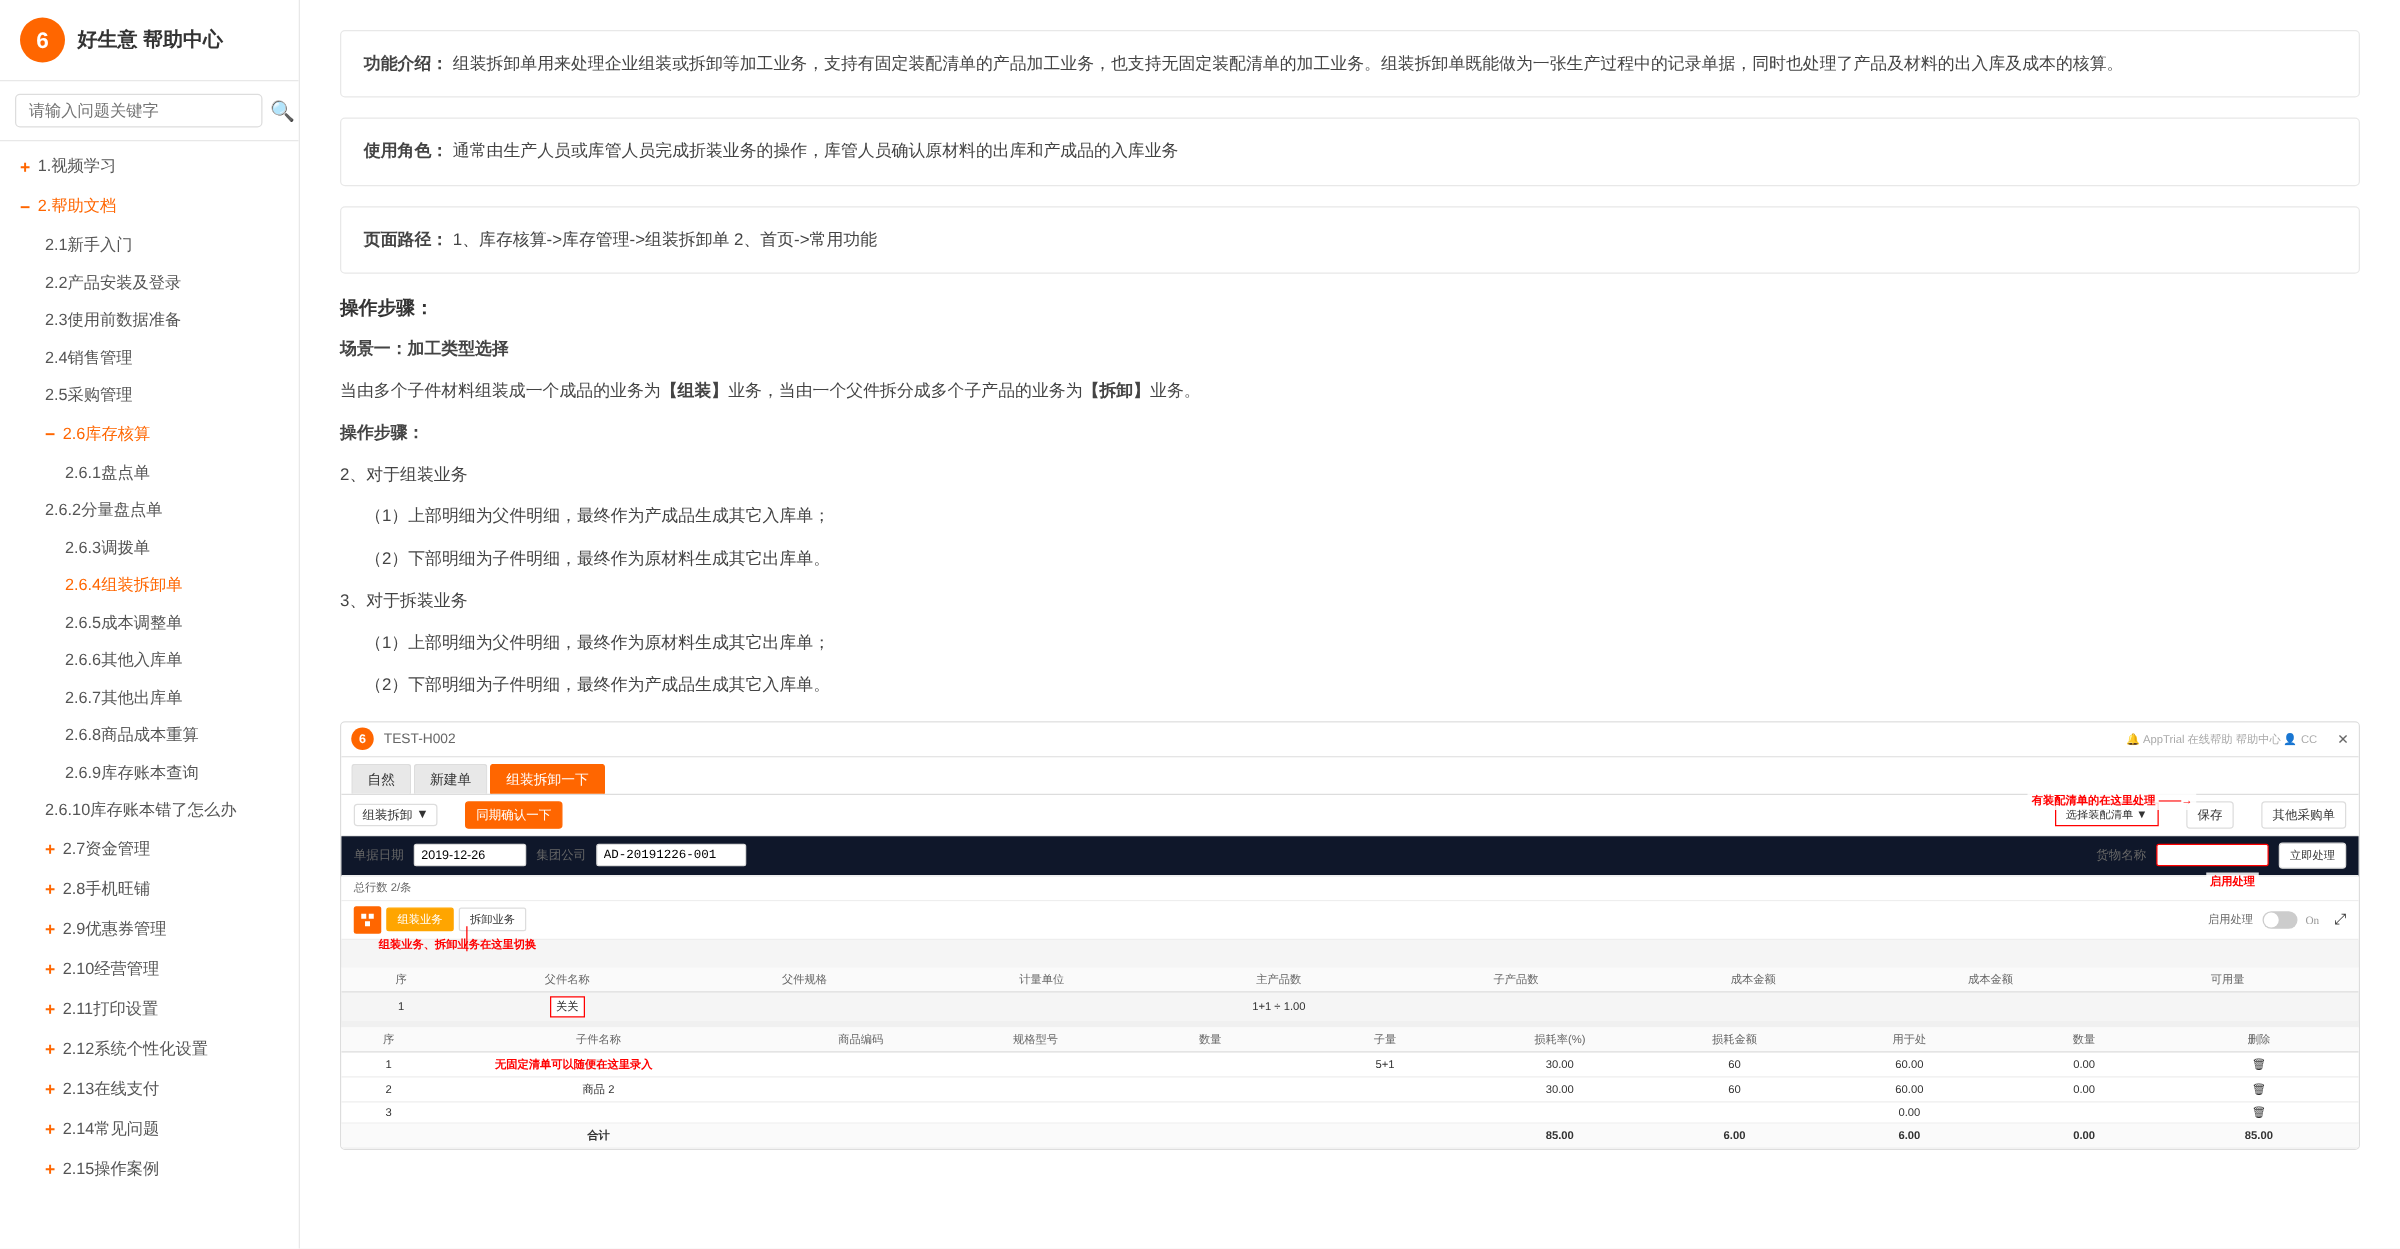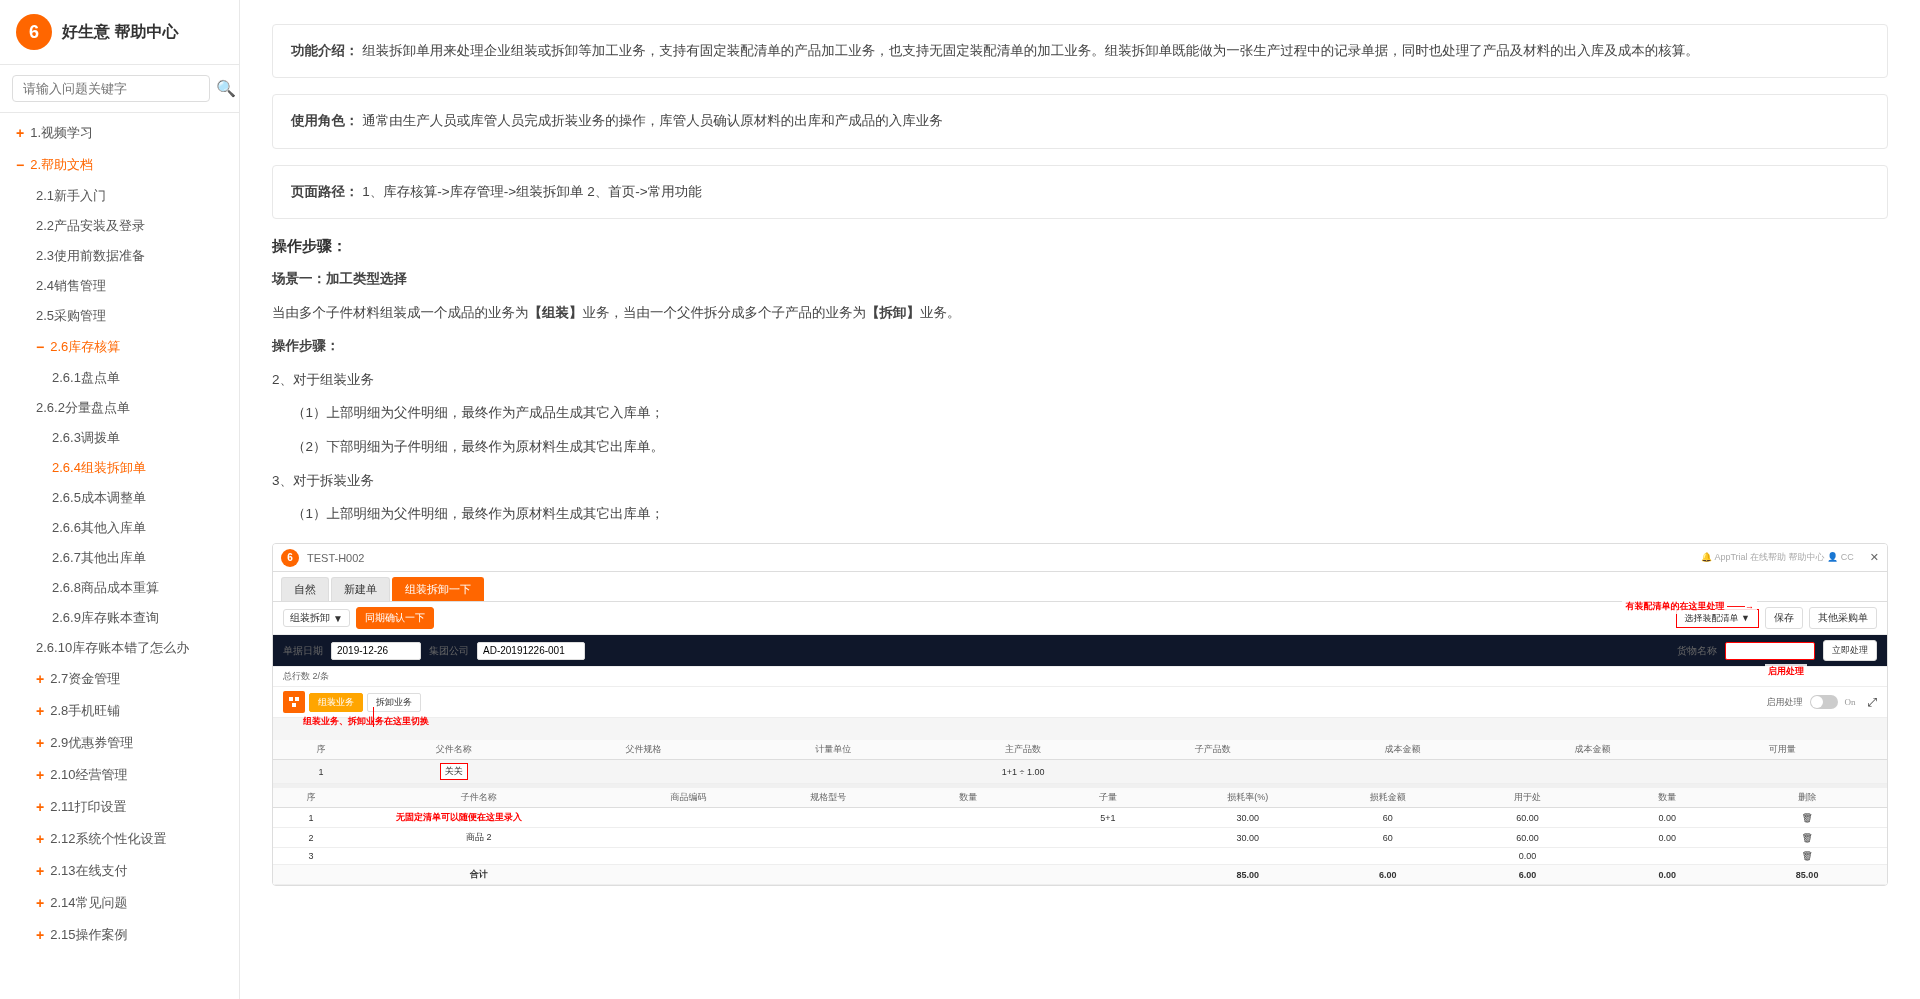--- a/index.html
+++ b/index.html
@@ -238,21 +238,21 @@
       background: #f60;
       color: #fff;
       border-color: #f60;
     }
 
     .mock-toolbar {
       background: #fff;
       padding: 5px 10px;
       display: flex;
       align-items: center;
-      gap: 6px;
+      gap: 22px;
       border-bottom: 1px solid #eee;
     }
 
     .mock-btn {
       padding: 3px 8px;
       font-size: 10px;
       border: 1px solid #ddd;
       border-radius: 3px;
       background: #fff;
       cursor: pointer;
@@ -447,20 +447,21 @@
     <div class="content-text">
       当由多个子件材料组装成一个成品的业务为<span class="bold">【组装】</span>业务，当由一个父件拆分成多个子产品的业务为<span class="bold">【拆卸】</span>业务。
     </div>
 
     <div class="content-text bold">操作步骤：</div>
     <div class="content-text">2、对于组装业务</div>
     <div class="content-text indent-1">（1）上部明细为父件明细，最终作为产成品生成其它入库单；</div>
     <div class="content-text indent-1">（2）下部明细为子件明细，最终作为原材料生成其它出库单。</div>
     <div class="content-text">3、对于拆装业务</div>
     <div class="content-text indent-1">（1）上部明细为父件明细，最终作为原材料生成其它出库单；</div>
+    <div class="content-text indent-1">（2）下部明细为子件明细，最终作为产成品生成其它入库单。</div>
 
     <div class="screenshot-container">
       <div class="mock-app">
 
         <div class="mock-titlebar">
           <div class="mock-titlebar-logo">6</div>
           <span>TEST-H002</span>
           <span style="flex:1"></span>
           <span style="font-size:9px;color:#aaa;">🔔 AppTrial 在线帮助 帮助中心 👤 CC</span>
           <span style="margin-left:8px;cursor:pointer;">✕</span>
@@ -483,21 +484,21 @@
             选择装配清单 ▼
           </div>
           <div class="mock-btn">保存</div>
           <div class="mock-btn">其他采购单</div>
         </div>
 
         <div class="mock-form-row">
           <span class="mock-label">单据日期</span>
           <input class="mock-input" value="2019-12-26" readonly="" style="">
           <span class="mock-label">集团公司</span>
-          <input class="mock-input" style="width: 108px;" value="AD-20191226-001" readonly="">
+          <input class="mock-input" style="width: 120px; font-family: Liberation Mono, monospace;" value="AD-20191226-001" readonly="">
           <div style="flex:1"></div>
           <span class="mock-label">货物名称</span>
           <div style="border:1.5px solid red;padding:2px 5px;border-radius:2px;font-size:10px;height:18px;width:90px;background:#fff;"></div>
           <div class="mock-btn" style="font-size:9px;">立即处理</div>
         </div>
 
         <div style="padding:3px 10px;font-size:9px;color:#666;background:#fff;border-bottom:1px solid #eee;">
           总行数 2/条
         </div>
 

